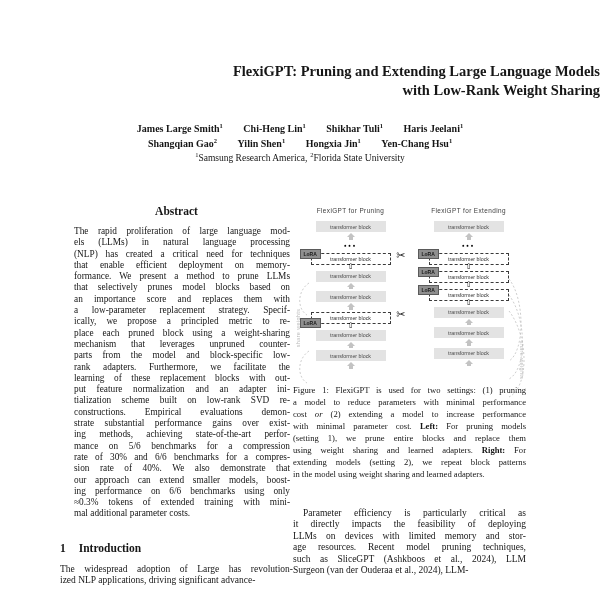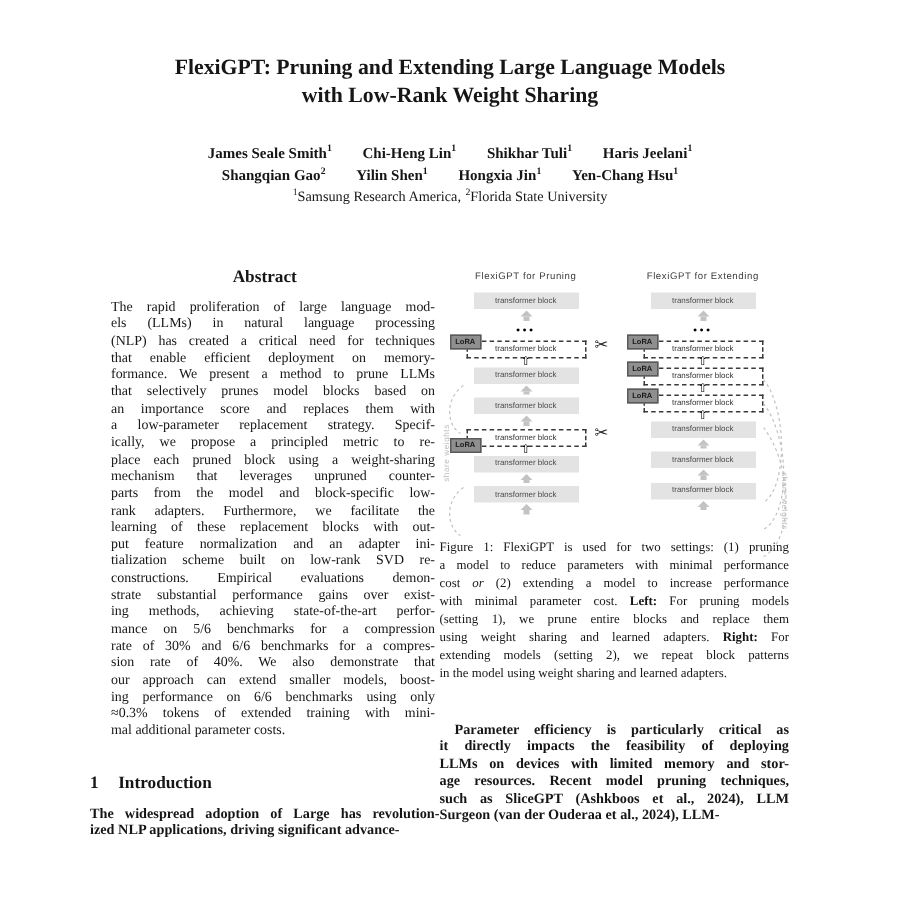--- a/index.html
+++ b/index.html
@@ -1,37 +1,37 @@
 <!DOCTYPE html>
 <html><head>
 <meta charset="utf-8">
 <style>
   html,body{margin:0;padding:0;background:#fff;}
   .page{position:relative;width:600px;height:600px;background:#ffffff;overflow:hidden;
         font-family:"Liberation Serif",serif;color:#161616;}
   
-  .titleblock{margin-top:36px;text-align:center;}
+  .titleblock{margin-top:62px;text-align:right;}
   .title-line{font-size:14.5px;font-weight:bold;line-height:19px;}
   .authors{margin-top:21px;text-align:center;}
   .author-row{font-size:10px;line-height:15px;}
   .author{font-weight:bold;margin:0 9px;white-space:nowrap;}
   sup{font-size:6.5px;line-height:0;}
   .affil{font-size:9.5px;line-height:14px;}
   .affil .org{margin-right:3px;}
   
   .cols{display:flex;margin:40px 60px 0 60px;}
   .col{width:233px;position:relative;}
   
   .abstract-head{text-align:center;font-weight:bold;font-size:11.5px;line-height:12px;margin-bottom:9px;}
   .abstract-body{padding:0 3px 0 14px;font-size:9.3px;line-height:11.3px;}
   .ln{text-align:justify;text-align-last:justify;-moz-text-align-last:justify;}
   .ln:last-child{text-align-last:auto;-moz-text-align-last:auto;}
   
   .sec-head{display:flex;gap:13px;font-weight:bold;font-size:11.5px;margin-top:22px;margin-bottom:10px;}
-  .body-par{font-size:9.5px;line-height:11.5px;font-weight:bold;}
+  .body-par{font-size:9.5px;line-height:11.5px;}
   .indent-first .ln:first-child{text-indent:10px;}
   
   .fig{display:flex;justify-content:center;gap:22px;padding-top:2px;position:relative;}
   .diagram{position:relative;display:flex;flex-direction:column;align-items:center;width:96px;}
   .dg-title{font-family:"Liberation Sans",sans-serif;font-size:6.4px;color:#3c3c3c;
             letter-spacing:.4px;margin-bottom:6px;white-space:nowrap;}
   .stack{display:flex;flex-direction:column;align-items:center;}
   .tblock{width:70px;height:11px;display:flex;align-items:center;justify-content:center;
           font-family:"Liberation Sans",sans-serif;font-size:5.3px;color:#4a4a4a;
           margin:1px 0;flex:none;white-space:nowrap;}
@@ -70,21 +70,21 @@
 
 <div class="page">
 
   <div class="titleblock">
     <div class="title-line">FlexiGPT: Pruning and Extending Large Language Models</div>
     <div class="title-line">with Low-Rank Weight Sharing</div>
   </div>
 
   <div class="authors">
     <div class="author-row">
-      <span class="author"><span>James Seale Smith</span><sup>1</sup></span>
+      <span class="author"><span>James Large Smith</span><sup>1</sup></span>
       <span class="author"><span>Chi-Heng Lin</span><sup>1</sup></span>
       <span class="author"><span>Shikhar Tuli</span><sup>1</sup></span>
       <span class="author"><span>Haris Jeelani</span><sup>1</sup></span>
     </div>
     <div class="author-row">
       <span class="author"><span>Shangqian Gao</span><sup>2</sup></span>
       <span class="author"><span>Yilin Shen</span><sup>1</sup></span>
       <span class="author"><span>Hongxia Jin</span><sup>1</sup></span>
       <span class="author"><span>Yen-Chang Hsu</span><sup>1</sup></span>
     </div>

